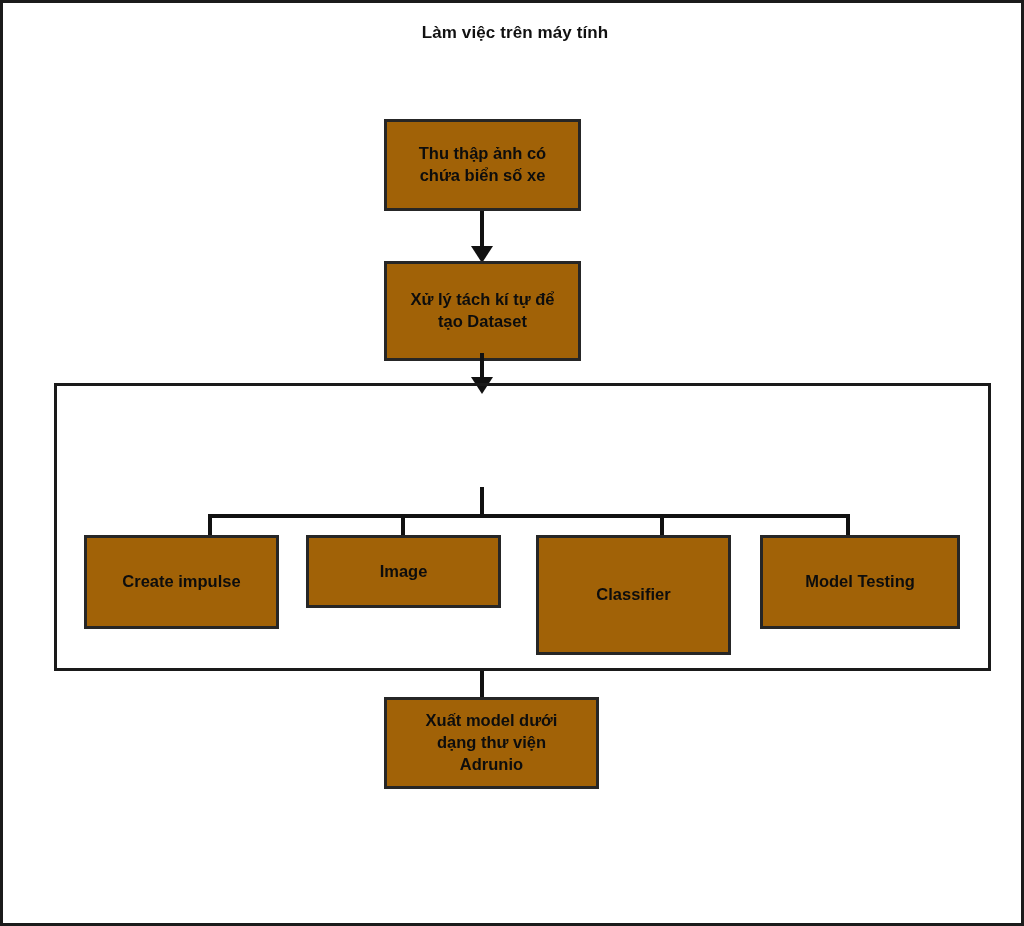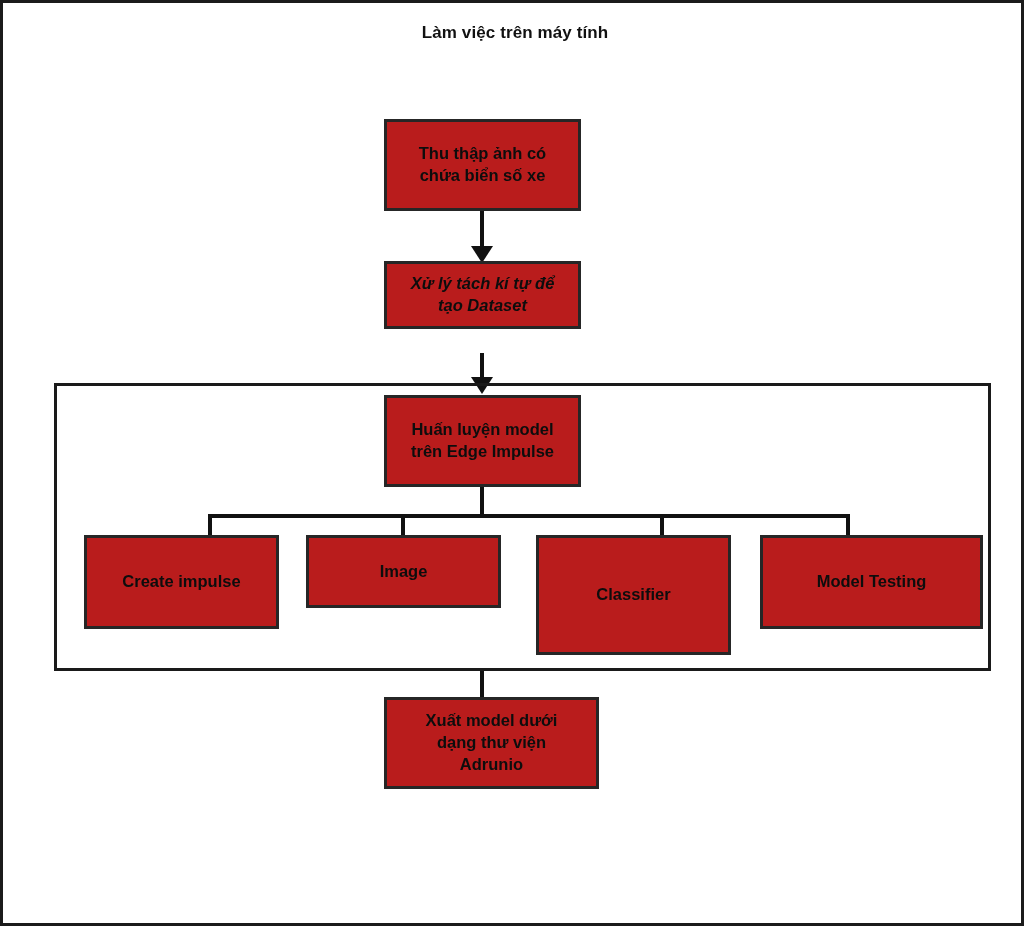--- a/index.html
+++ b/index.html
@@ -29,47 +29,47 @@
     text-align: center;
     font-size: 17px;
     font-weight: bold;
     color: #111111;
     letter-spacing: 0.1px;
   }
 
   
   .node {
     position: absolute;
-    background: #b91c1c;
+    background: #a16207;
     border: 3px solid #262626;
     display: flex;
     align-items: center;
     justify-content: center;
     text-align: center;
     font-size: 16.5px;
     font-weight: bold;
     color: #0d0d0d;
     line-height: 1.32;
     padding: 4px 6px;
     white-space: pre-line;
   }
 
   .node.leaf { font-size: 16.5px; }
 
   
   #node-collect   { left: 381px; top: 116px; width: 197px; height: 92px; }
-  #node-dataset   { left: 381px; top: 258px; width: 197px; height: 68px; font-style: italic; }
+  #node-dataset   { left: 381px; top: 258px; width: 197px; height: 100px; }
   #node-train     { left: 381px; top: 392px; width: 197px; height: 92px; }
   #node-export    { left: 381px; top: 694px; width: 215px; height: 92px; }
 
   
   #node-create-impulse { left: 81px;  top: 532px; width: 195px; height: 94px; }
   #node-image          { left: 303px; top: 532px; width: 195px; height: 73px; }
   #node-classifier     { left: 533px; top: 532px; width: 195px; height: 120px; }
-  #node-model-testing  { left: 757px; top: 532px; width: 223px; height: 94px; }
+  #node-model-testing  { left: 757px; top: 532px; width: 200px; height: 94px; }
 
   
   #group-box {
     position: absolute;
     left: 51px;
     top: 380px;
     width: 937px;
     height: 288px;
     border: 3px solid #1a1a1a;
     background: transparent;
@@ -131,22 +131,20 @@
   <div class="arrowhead" id="conn-1-arrow"></div>
 
   <div class="node" id="node-dataset">Xử lý tách kí tự để
 tạo Dataset</div>
 
   <div class="vline" id="conn-2-line"></div>
   <div class="arrowhead" id="conn-2-arrow"></div>
 
   <div id="group-box"></div>
 
-  <div class="node" id="node-train">Huấn luyện model
-trên Edge Impulse</div>
 
   <div class="vline" id="conn-3-line"></div>
   <div class="hline" id="bus-h"></div>
   <div class="vline" id="drop-1"></div>
   <div class="vline" id="drop-2"></div>
   <div class="vline" id="drop-3"></div>
   <div class="vline" id="drop-4"></div>
 
   <div class="node leaf" id="node-create-impulse">Create impulse</div>
 

